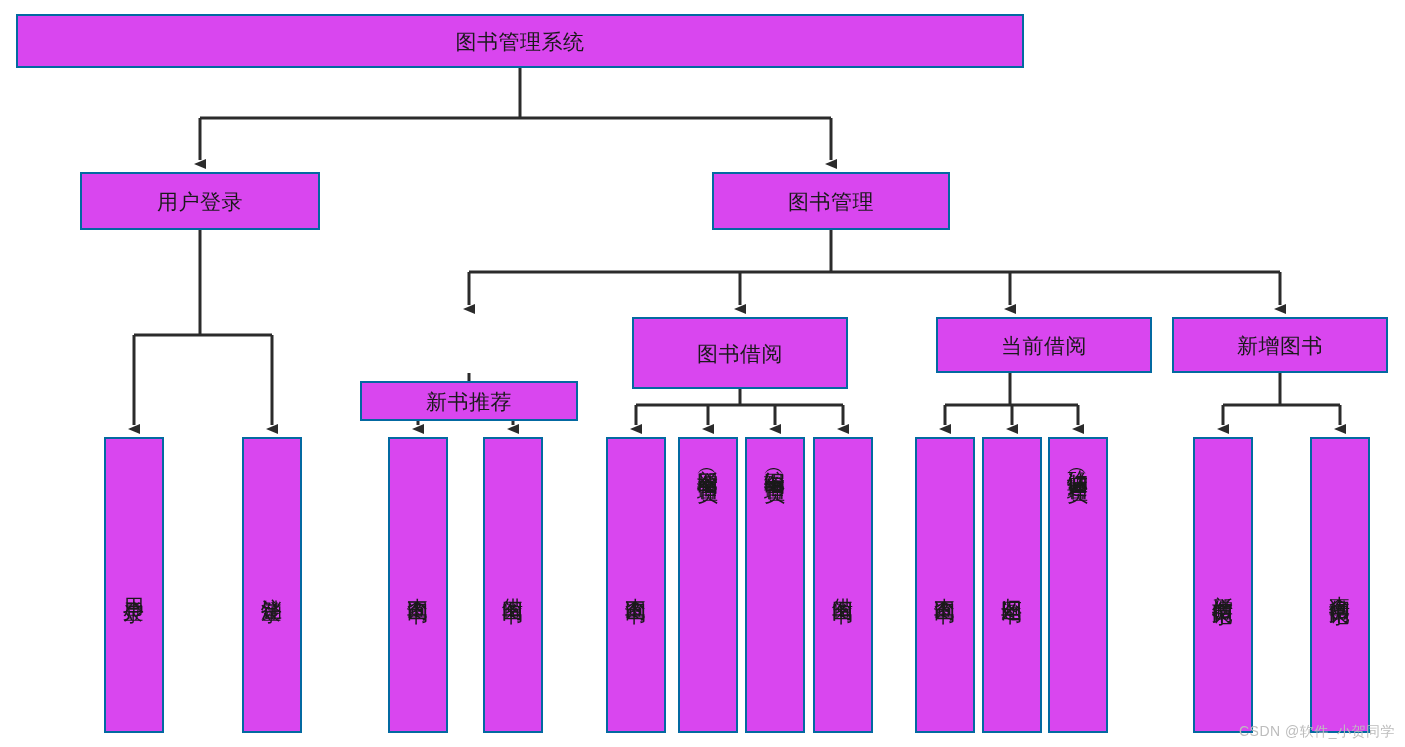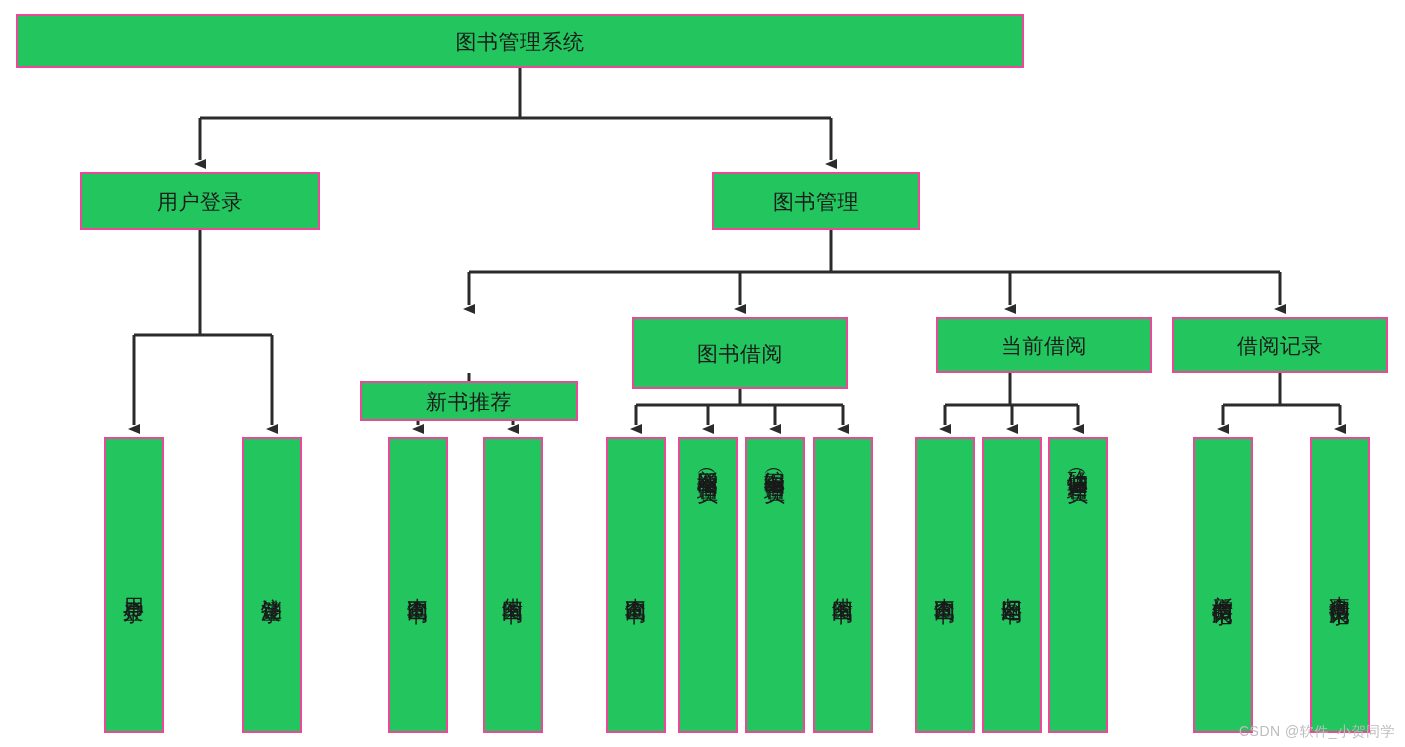--- a/index.html
+++ b/index.html
@@ -20,22 +20,22 @@
   svg.diagram {
     position: absolute;
     left: 0;
     top: 0;
     width: 1405px;
     height: 747px;
   }
   .node-box {
     position: absolute;
     box-sizing: border-box;
-    border: 2px solid #ec4899;
-    background: #22c55e;
+    border: 2px solid #0369a1;
+    background: #d946ef;
     display: flex;
     align-items: center;
     justify-content: center;
     overflow: hidden;
   }
   .node-label-h {
     font-size: 21px;
     color: #1a1a1a;
     letter-spacing: 0.5px;
     white-space: nowrap;
@@ -138,38 +138,38 @@
   </svg>
 
   <div class="node-box" style="left:16px; top:14px; width:1008px; height:54px;">
     <span class="node-label-h">图书管理系统</span>
   </div>
 
   <div class="node-box" style="left:80px; top:172px; width:240px; height:58px;">
     <span class="node-label-h">用户登录</span>
   </div>
 
-  <div class="node-box" style="left:712px; top:172px; width:208px; height:58px;">
+  <div class="node-box" style="left:712px; top:172px; width:238px; height:58px;">
     <span class="node-label-h">图书管理</span>
   </div>
 
   <div class="node-box" style="left:360px; top:335px; width:218px; height:40px;margin-top:46px;">
     <span class="node-label-h">新书推荐</span>
   </div>
 
   <div class="node-box" style="left:632px; top:317px; width:216px; height:72px;">
     <span class="node-label-h">图书借阅</span>
   </div>
 
   <div class="node-box" style="left:902px; top:317px; width:216px; height:56px;margin-left:34px;">
     <span class="node-label-h">当前借阅</span>
   </div>
 
   <div class="node-box" style="left:1172px; top:317px; width:216px; height:56px;">
-    <span class="node-label-h">借阅记录</span>
+    <span class="node-label-h">新增图书</span>
   </div>
 
   <div class="node-box leaf-box center-text" style="left:104px; top:437px; width:60px; height:296px;">
     <span class="node-label-v">用户登录</span>
   </div>
 
   <div class="node-box leaf-box center-text" style="left:242px; top:437px; width:60px; height:296px;">
     <span class="node-label-v">注销登录</span>
   </div>
 

